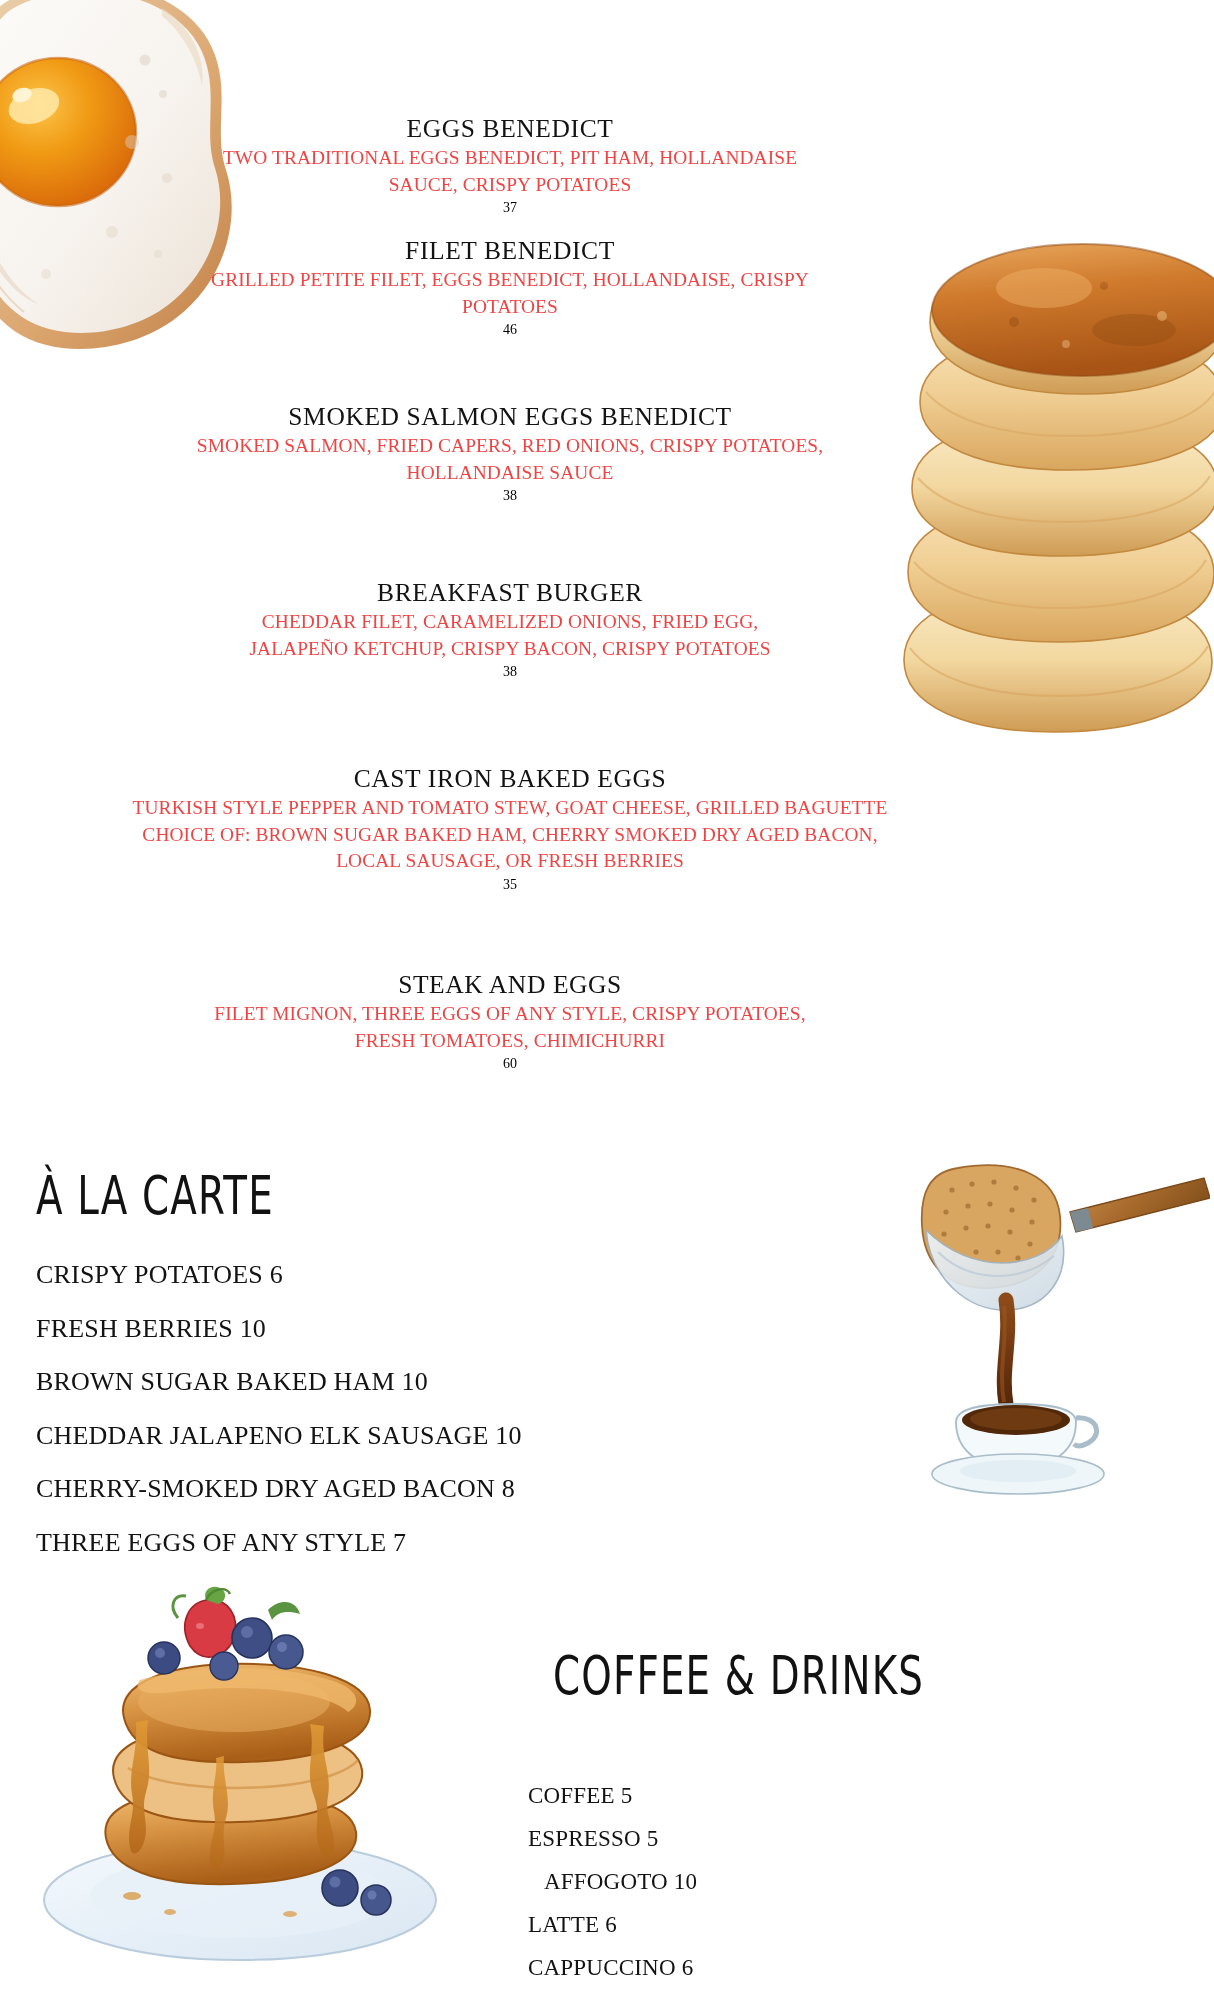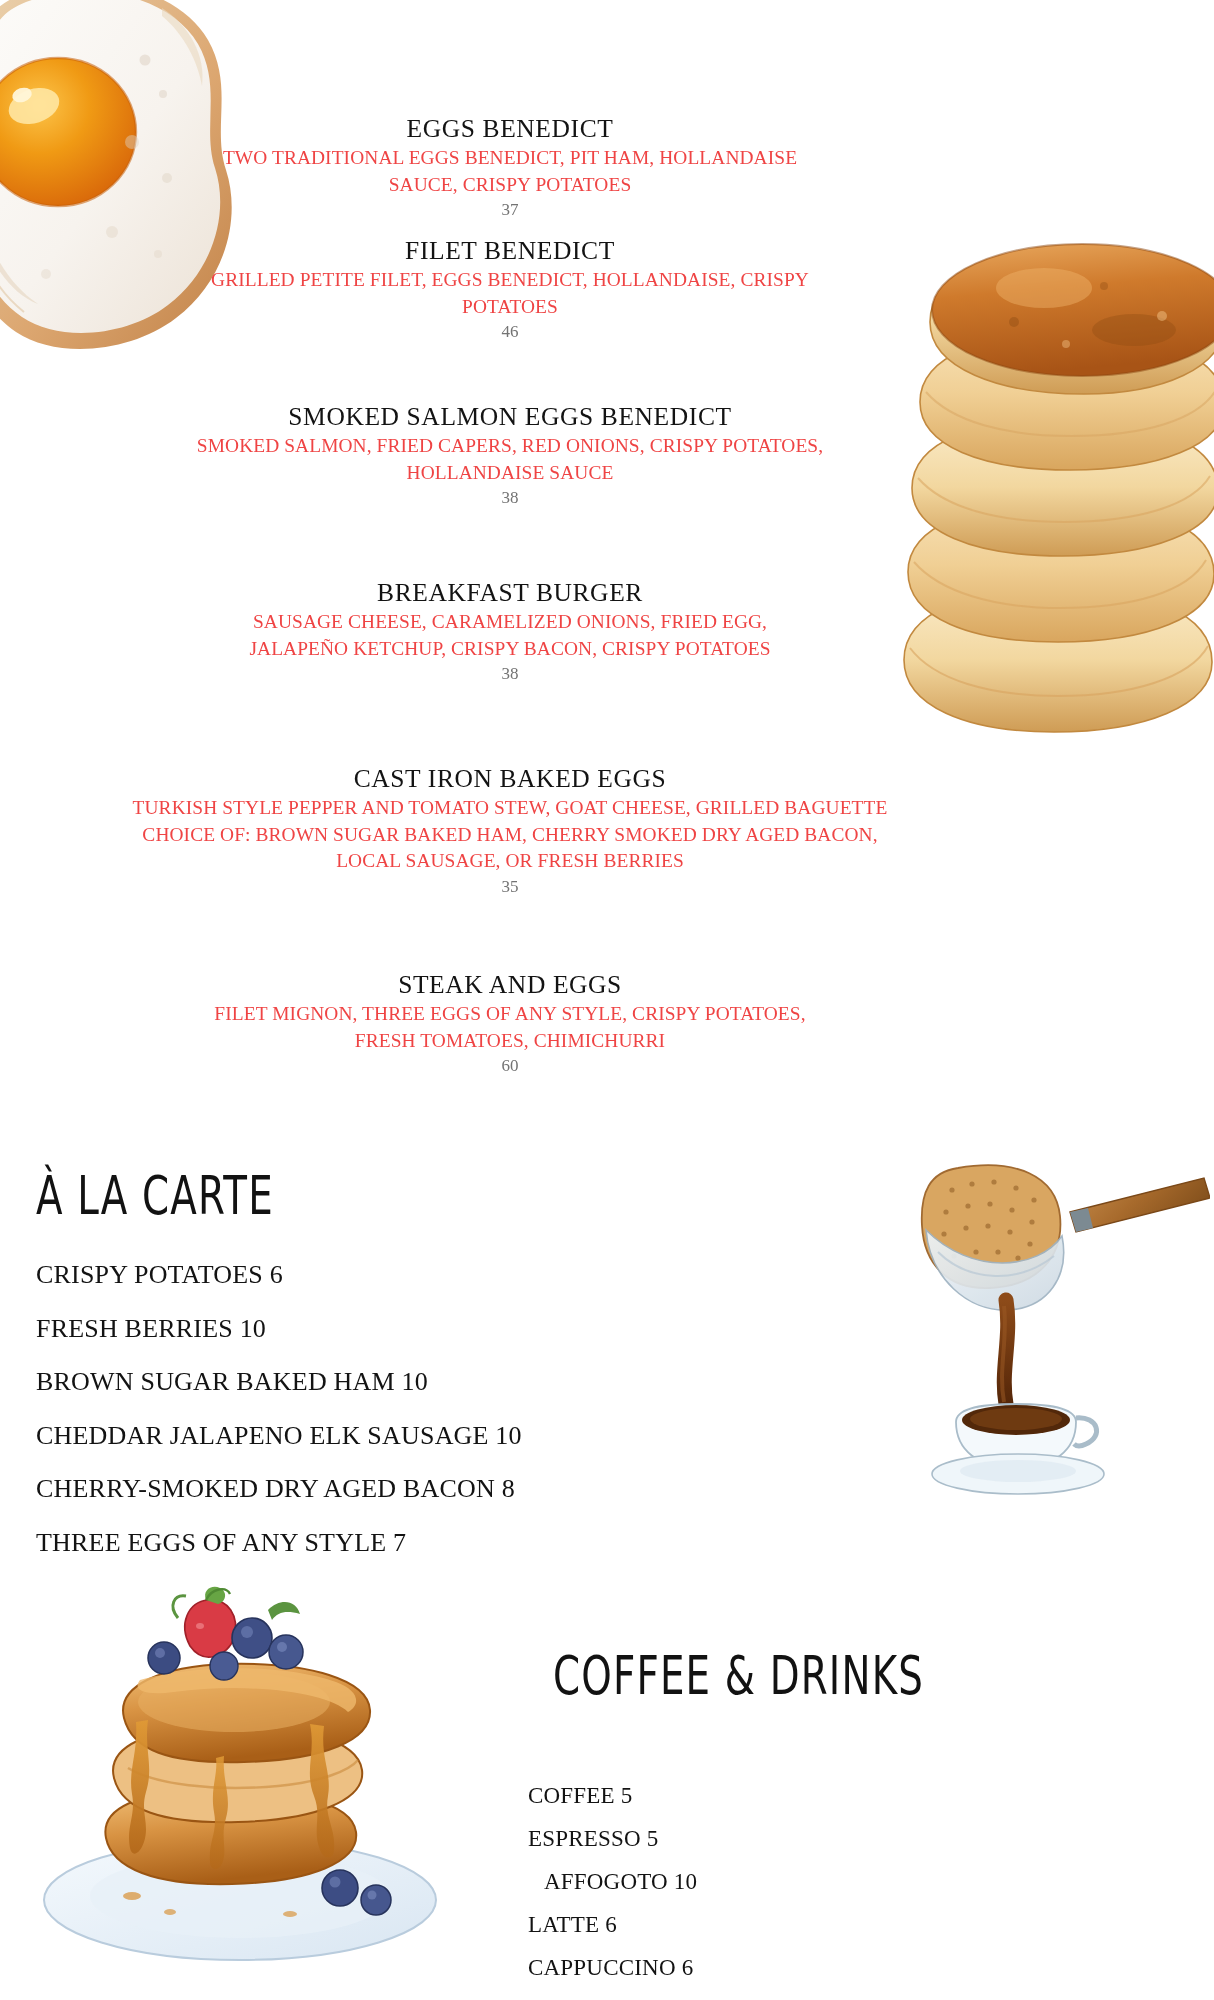--- a/index.html
+++ b/index.html
@@ -40,24 +40,24 @@
     color:#131313;
   }
   .dish-desc{
     font-size:19.4px;
     letter-spacing:.1px;
     line-height:1.32;
     margin:1px 0 0 0;
     color:#ef4444;
   }
   .dish-price{
-    font-size:17px;
+    font-size:14px;
     line-height:1.3;
     margin:2px 0 0 0;
-    color:#737373;
+    color:#000000;
   }
 
   
   .blk{position:absolute;text-align:center;}
 
   
   .display-head{
     font-family:"DejaVu Sans", sans-serif;
     font-weight:400;
     font-size:40px;
@@ -338,21 +338,21 @@
 
     <div class="blk" style="left:136px;top:402px;width:748px;">
       <div class="dish-name">SMOKED SALMON EGGS BENEDICT</div>
       <div class="dish-desc">SMOKED SALMON, FRIED CAPERS, RED ONIONS, CRISPY POTATOES,</div>
       <div class="dish-desc">HOLLANDAISE SAUCE</div>
       <div class="dish-price">38</div>
     </div>
 
     <div class="blk" style="left:136px;top:578px;width:748px;font-family:Liberation Serif, serif;">
       <div class="dish-name">BREAKFAST BURGER</div>
-      <div class="dish-desc">SAUSAGE CHEESE, CARAMELIZED ONIONS, FRIED EGG,</div>
+      <div class="dish-desc">CHEDDAR FILET, CARAMELIZED ONIONS, FRIED EGG,</div>
       <div class="dish-desc">JALAPEÑO KETCHUP, CRISPY BACON, CRISPY POTATOES</div>
       <div class="dish-price">38</div>
     </div>
 
     <div class="blk" style="left:70px;top:764px;width:880px;">
       <div class="dish-name">CAST IRON BAKED EGGS</div>
       <div class="dish-desc">TURKISH STYLE PEPPER AND TOMATO STEW, GOAT CHEESE, GRILLED BAGUETTE</div>
       <div class="dish-desc">CHOICE OF: BROWN SUGAR BAKED HAM, CHERRY SMOKED DRY AGED BACON,</div>
       <div class="dish-desc">LOCAL SAUSAGE, OR FRESH BERRIES</div>
       <div class="dish-price">35</div>

